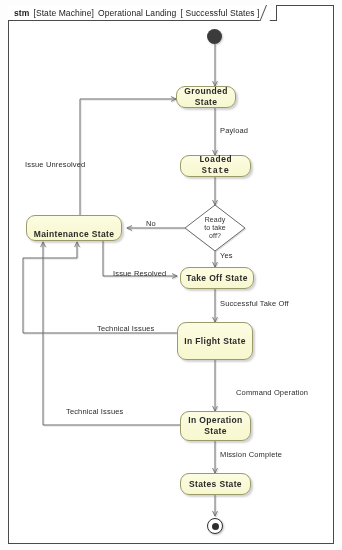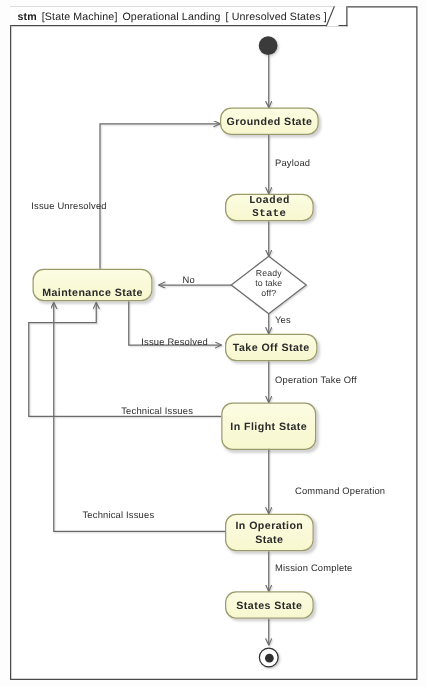--- a/index.html
+++ b/index.html
@@ -160,21 +160,21 @@
 <body>
 
 <div id="canvas">
 
   <div class="frame"></div>
 
   <div class="frame-tab">
     <span class="kind">stm</span>
     <span>[State Machine]</span>
     <span style="margin-left:4px">Operational Landing</span>
-    <span style="margin-left:4px">[ Unresolved States ]</span>
+    <span style="margin-left:4px">[ Successful States ]</span>
     <span class="clip"></span>
   </div>
 
   <svg class="edges" viewBox="0 0 342 550">
     <defs>
       <marker id="arrow" markerWidth="7" markerHeight="7" refX="5.4" refY="2.6" orient="auto" markerUnits="userSpaceOnUse">
         <path d="M0.4,0.2 L5.6,2.6 L0.4,5.0" fill="none" stroke="#6b6b6b" stroke-width="0.9" stroke-linecap="round" stroke-linejoin="round"></path>
       </marker>
       <filter id="softshadow" x="-30%" y="-30%" width="170%" height="170%">
         <feDropShadow dx="1" dy="1" stdDeviation="0.6" flood-color="#9a9a9a" flood-opacity="0.35"></feDropShadow>
@@ -210,21 +210,21 @@
       <path d="M215,495 L215,516" marker-end="url(#arrow)"></path>
     </g>
 
     <g filter="url(#softshadow)">
       <polygon points="215,205 245,228 215,251 185,228" fill="#ffffff" stroke="#6b6b6b" stroke-width="1"></polygon>
     </g>
   </svg>
 
   <div class="initial-node" style="left:207px; top:29px; width:15px; height:15px;"></div>
 
-  <div class="state" style="left:176px; top:86px; width:79px; height:22px;">
+  <div class="state" style="left:176px; top:86px; width:60px; height:22px;">
     <span>Grounded State</span>
   </div>
 
   <div class="state" style="left:180px; top:155px; width:71px; height:22px;font-family:Liberation Mono, monospace;">
     <span>Loaded State</span>
   </div>
 
   <div class="state" style="left:26px; top:215px; width:96px; height:26px;align-items:flex-end;">
     <span>Maintenance State</span>
   </div>
@@ -259,21 +259,21 @@
   <div class="edge-label" style="left:220px; top:126px;">Payload</div>
 
   <div class="edge-label" style="left:146px; top:219px;">No</div>
 
   <div class="edge-label" style="left:220px; top:251px;">Yes</div>
 
   <div class="edge-label" style="left:25px; top:160px;">Issue Unresolved</div>
 
   <div class="edge-label" style="left:113px; top:269px;">Issue Resolved</div>
 
-  <div class="edge-label" style="left:220px; top:299px;">Operation Take Off</div>
+  <div class="edge-label" style="left:220px; top:299px;">Successful Take Off</div>
 
   <div class="edge-label" style="left:97px; top:324px;">Technical Issues</div>
 
   <div class="edge-label" style="left:236px; top:368px;margin-top:20px;">Command Operation</div>
 
   <div class="edge-label" style="left:66px; top:407px;">Technical Issues</div>
 
   <div class="edge-label" style="left:220px; top:450px;">Mission Complete</div>
 
 </div>

